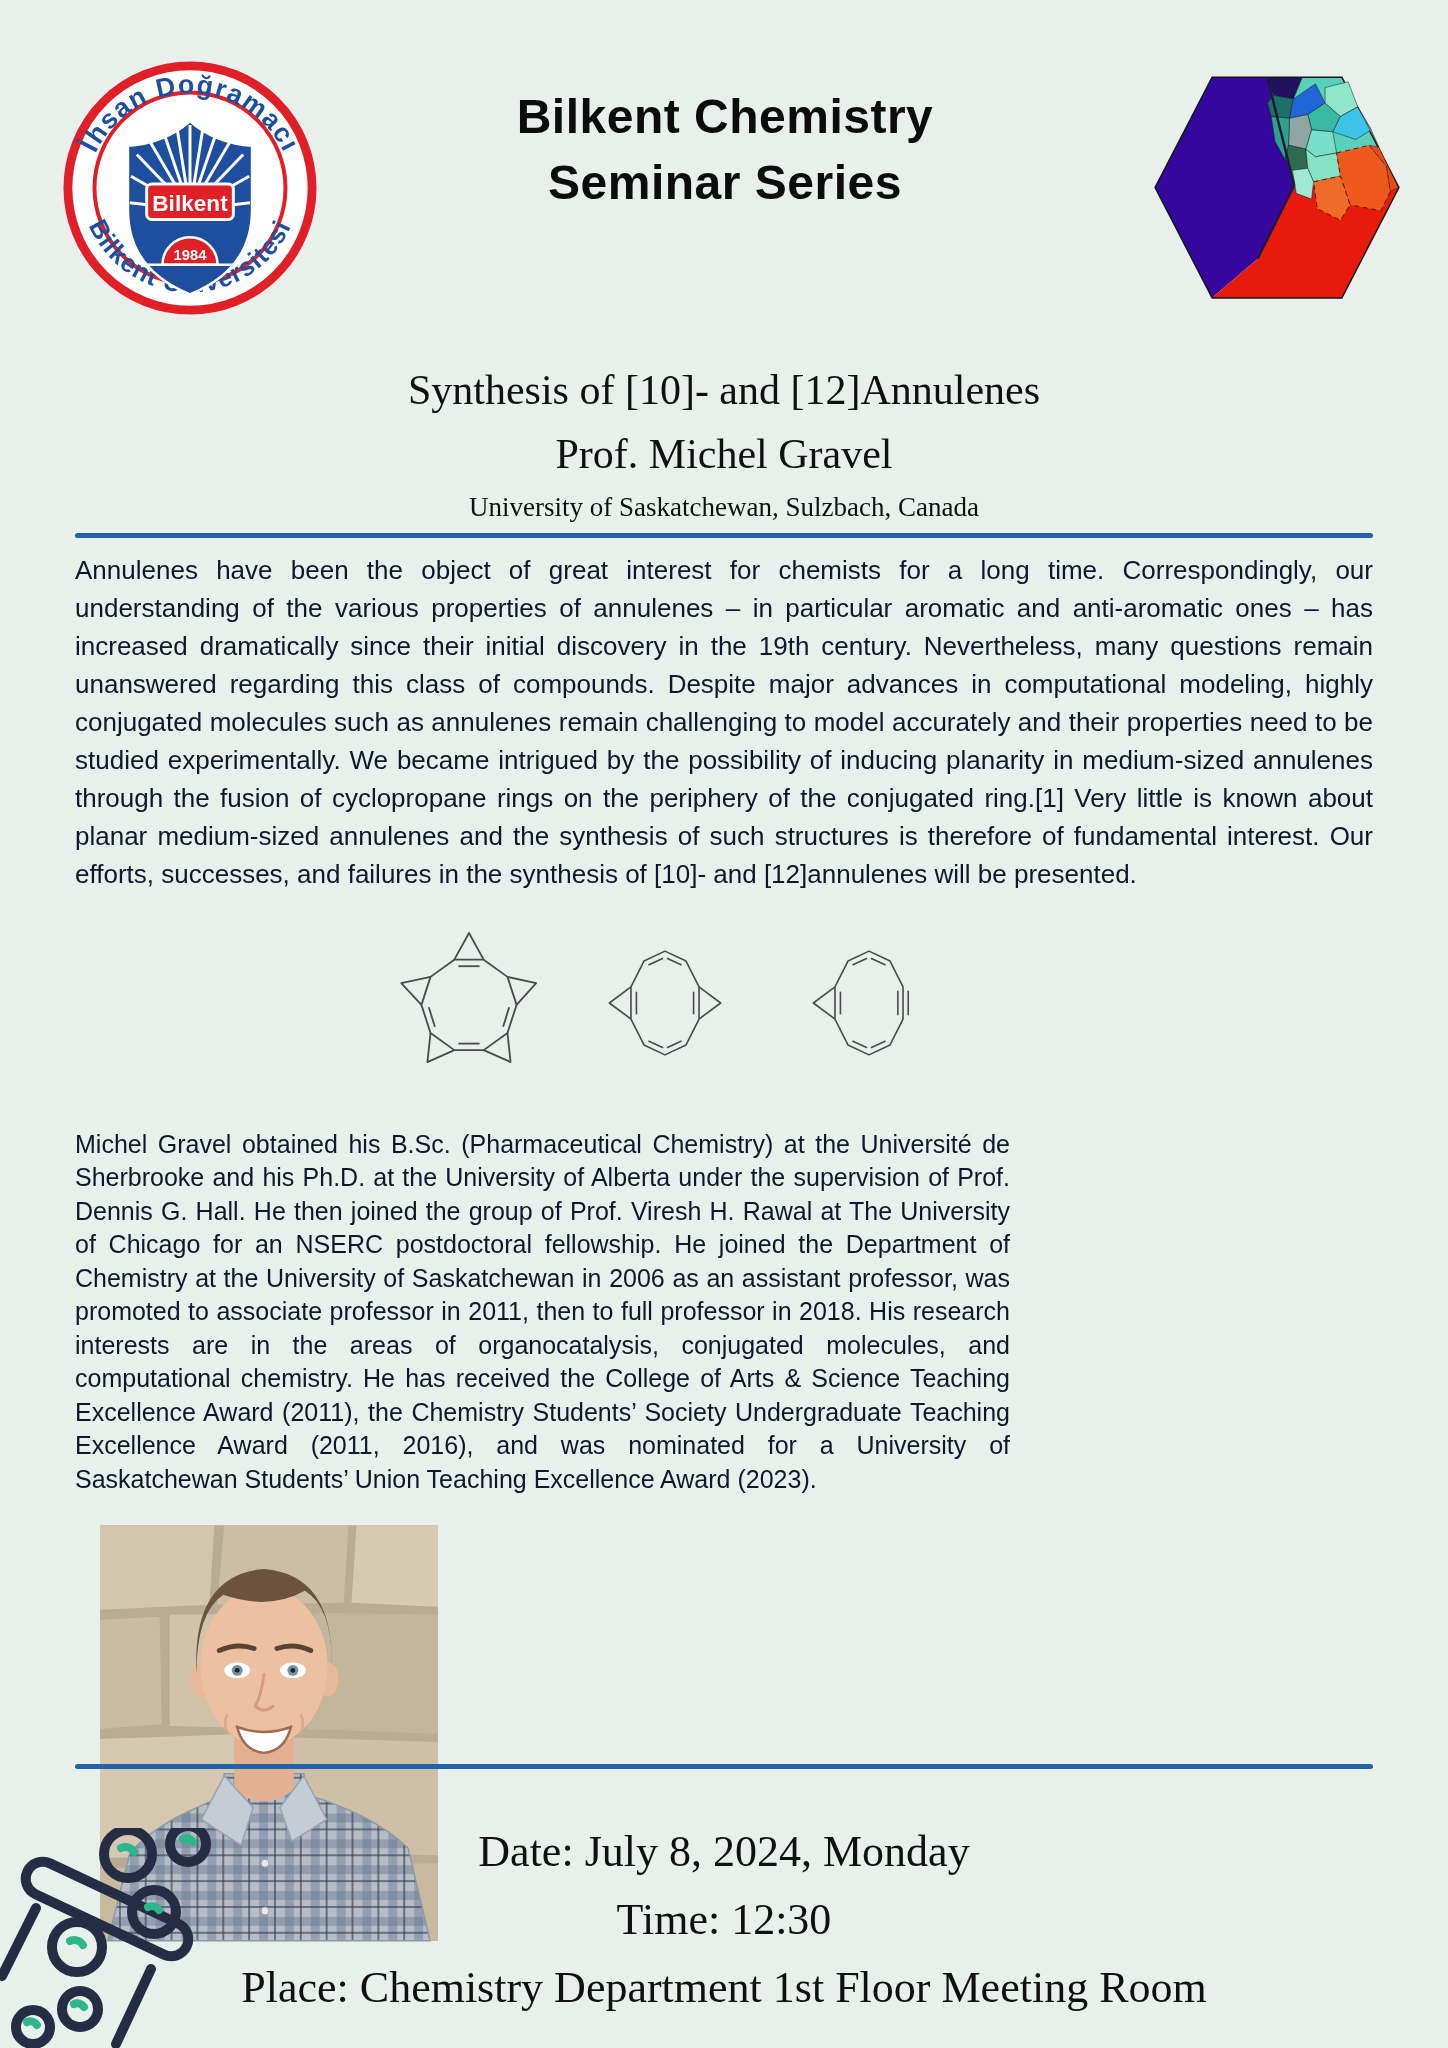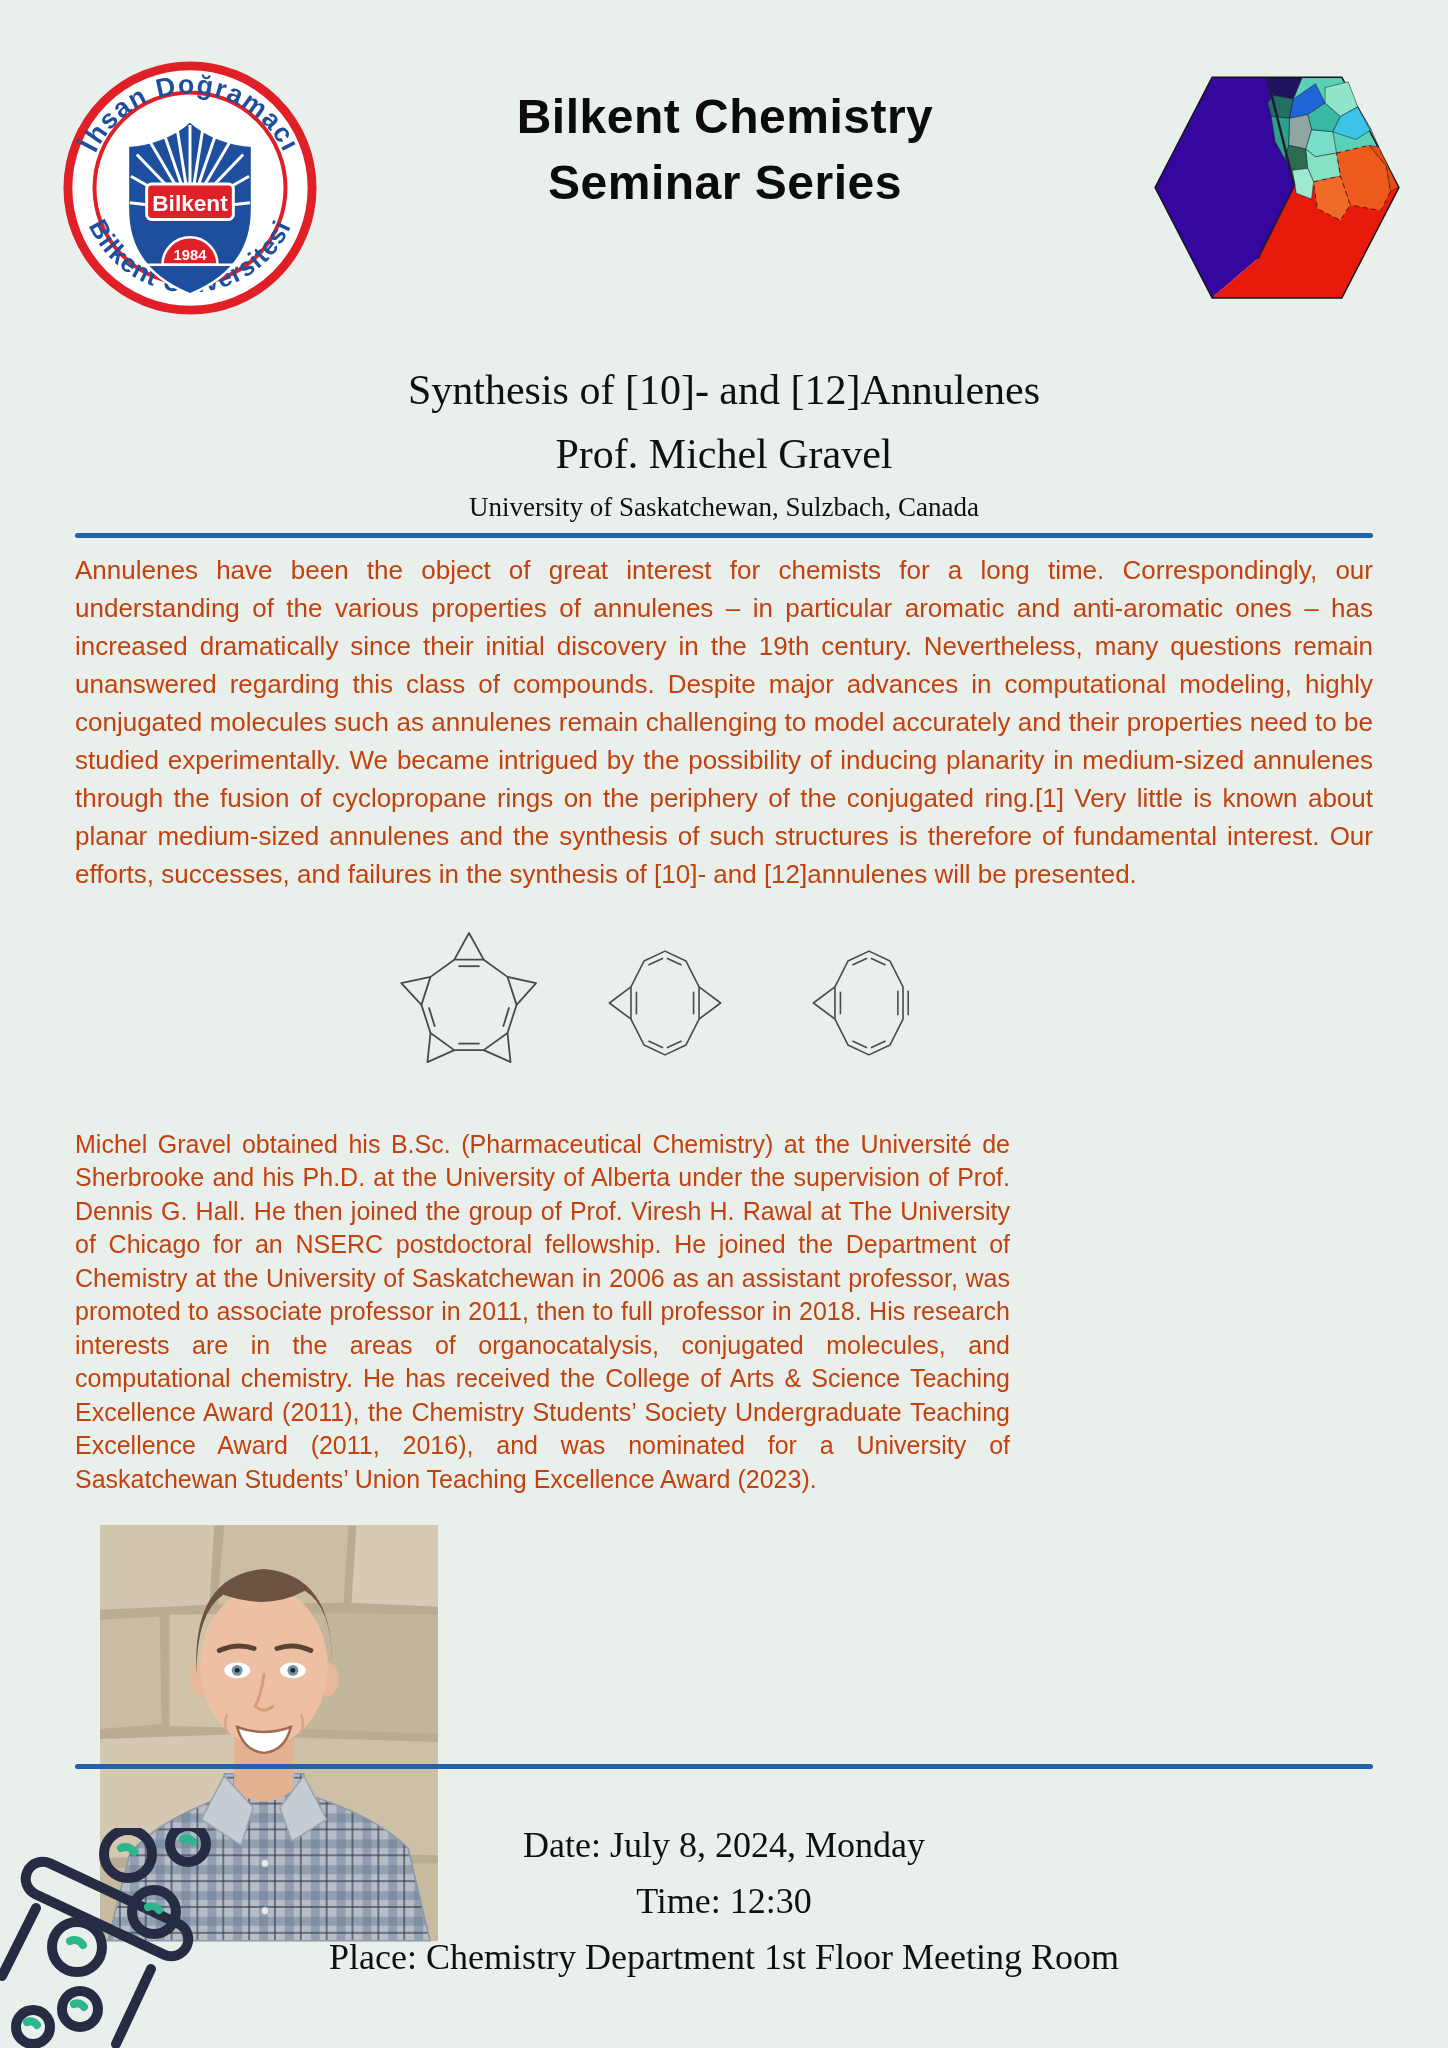--- a/index.html
+++ b/index.html
@@ -16,34 +16,34 @@
   .seminar-block{position:absolute;left:0;top:366px;width:1448px;text-align:center;color:#101010;}
   .sem-title{font-size:42px;}
   .speaker{font-size:42px;margin-top:16px;}
   .affiliation{font-size:27px;margin-top:14px;}
 
   .rule{position:absolute;left:75px;width:1298px;height:5px;background:#2361ab;border-radius:3px;}
   .rule1{top:533px;}
   .rule2{top:1764px;}
 
   .flow{position:absolute;left:75px;top:552px;width:1298px;}
-  .body-text{margin:0;font-size:26px;line-height:1.46;text-align:justify;text-justify:inter-word;color:#c2410c;}
+  .body-text{margin:0;font-size:26px;line-height:1.46;text-align:justify;text-justify:inter-word;color:#0f172a;}
   .reference{margin-top:54px;}
 
   .mol-row{display:flex;align-items:flex-start;margin-top:26px;margin-left:320px;height:158px;}
   .mol1{width:148px;height:155px;}
   .mol2{width:132px;height:142px;margin-left:56px;margin-top:12px;}
   .mol3{width:132px;height:142px;margin-left:72px;margin-top:12px;}
 
   .bio-row{display:flex;margin-top:50px;flex-direction:column;}
   .bio-text{width:935px;font-size:25px;line-height:1.34;}
   .photo{width:338px;height:418px;margin-left:25px;margin-top:28px;flex:none;}
 
   .details{position:absolute;left:0;top:1818px;width:1448px;text-align:center;
-           font-family:"Liberation Serif",serif;font-size:36px;line-height:1.55;color:#101010;}
+           font-family:"Liberation Serif",serif;font-size:44px;line-height:1.55;color:#101010;}
 
   .flask{position:absolute;left:0;top:1828px;width:230px;height:220px;}
 
   svg{display:block;}
   .mol path,.mol polygon,.mol line{fill:none;stroke:#4a4a4a;stroke-width:1.7;stroke-linejoin:round;}
 </style>
 </head>
 <body>
 
 <div class="poster">

